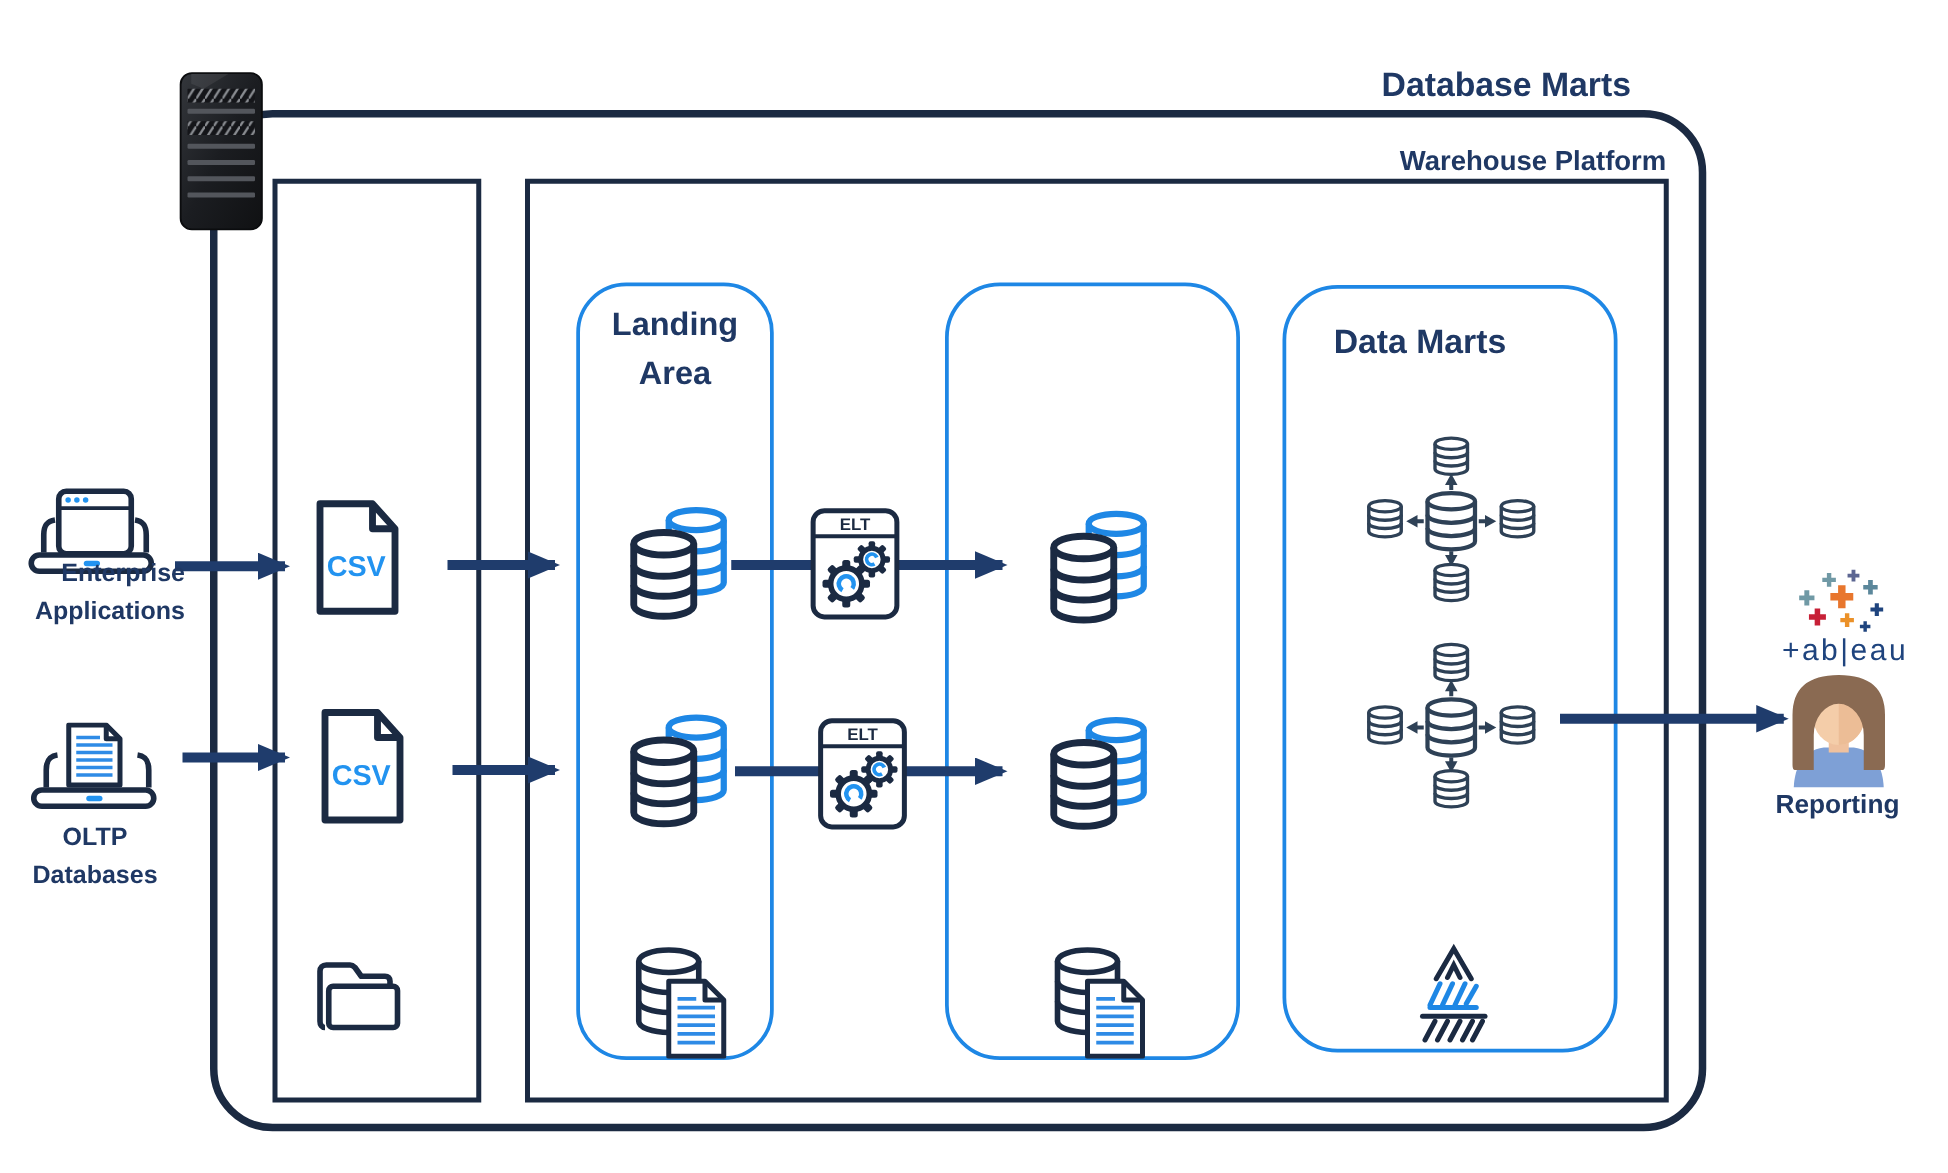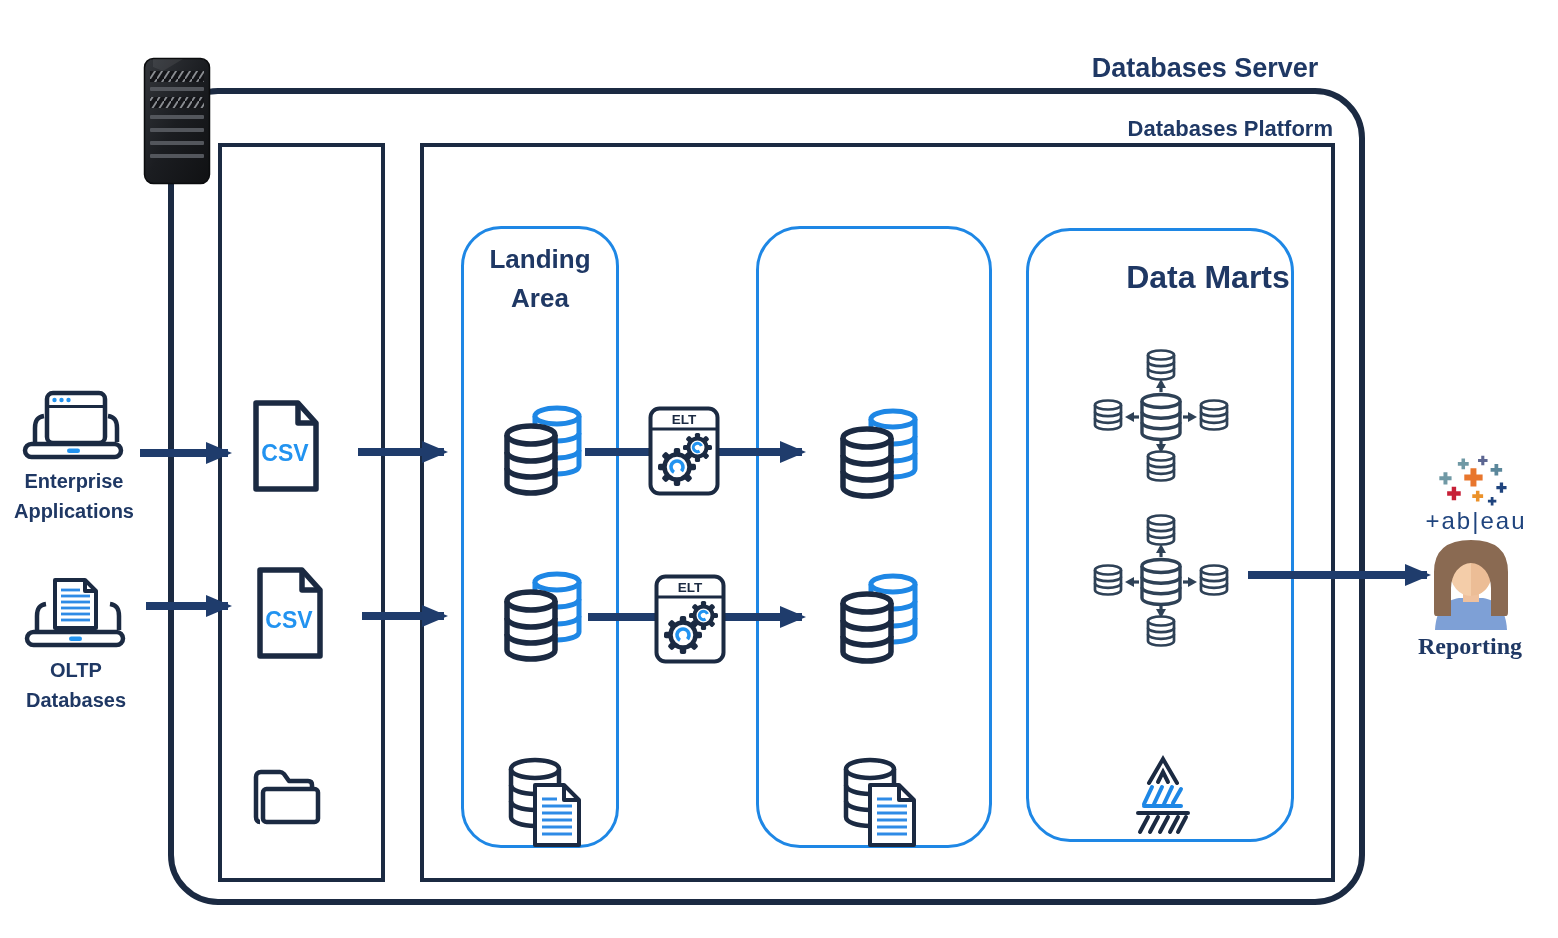--- a/index.html
+++ b/index.html
@@ -160,24 +160,24 @@
     </defs>
   </svg>
 
   <div class="box outer-box" style="left:168px;top:88px;width:1197px;height:817px;"></div>
   <div class="box sq-box" style="left:420px;top:143px;width:915px;height:739px;"></div>
   <div class="box sq-box" style="left:218px;top:143px;width:167px;height:739px;"></div>
   <div class="box blue-box" style="left:461px;top:226px;width:158px;height:622px;"></div>
   <div class="box blue-box" style="left:756px;top:226px;width:236px;height:622px;border-radius:44px;"></div>
   <div class="box blue-box" style="left:1026px;top:228px;width:268px;height:614px;border-radius:44px;"></div>
 
-  <div class="lbl" style="left:1040px;top:48px;width:330px;font-size:27px;">Databases Server</div>
-  <div class="lbl" style="left:1035px;top:112px;width:298px;font-size:22px;text-align:right;">Databases Platform</div>
+  <div class="lbl" style="left:1040px;top:48px;width:330px;font-size:27px;">Database Marts</div>
+  <div class="lbl" style="left:1035px;top:112px;width:298px;font-size:22px;text-align:right;">Warehouse Platform</div>
   <div class="lbl" style="left:485px;top:240px;width:110px;font-size:26px;">Landing Area</div>
-  <div class="lbl" style="left:1108px;top:253px;width:200px;font-size:32px;">Data Marts</div>
+  <div class="lbl" style="left:1036px;top:253px;width:200px;font-size:27px;">Data Marts</div>
 
   <svg id="arrow-layer" width="1558" height="938" viewBox="0 0 1558 938">
     <defs>
       <marker id="ah" markerWidth="30" markerHeight="26" refX="22" refY="11" orient="auto" markerUnits="userSpaceOnUse">
         <path d="M0 0 L26 11 L0 22 Z" fill="#1F3C6C"></path>
       </marker>
     </defs>
     <g stroke="#1F3C6C" stroke-width="8" fill="none">
       <path d="M140 453 H228" marker-end="url(#ah)"></path>
       <path d="M146 606 H228" marker-end="url(#ah)"></path>
@@ -222,21 +222,21 @@
       <path d="M88 26 C95 27 97 31 97 38 V52"></path>
       <rect x="5" y="54" width="96" height="13" rx="6.5" fill="#fff"></rect>
     </g>
     <g fill="#2293F0">
       <circle cx="34.5" cy="10" r="2.2"></circle>
         <circle cx="41.5" cy="10" r="2.2"></circle>
         <circle cx="48.5" cy="10" r="2.2"></circle>
       <rect x="47" y="58.5" width="13" height="4.5" rx="2.2"></rect>
     </g>
   </svg>
-  <div class="lbl" style="left:0px;top:466px;width:148px;font-size:20px;">Enterprise Applications</div>
+  <div class="lbl" style="left:0px;top:444px;width:148px;font-size:20px;text-align:right;">Enterprise Applications</div>
 
   <svg class="icon" style="left:22px;top:578px;" width="106" height="72" viewBox="0 0 106 72">
     <g fill="none" stroke="#1B2A42" stroke-width="4.5">
       <path d="M24 26 C17 27 15 31 15 38 V52"></path>
       <path d="M88 26 C95 27 97 31 97 38 V52"></path>
       <rect x="5" y="54" width="96" height="13" rx="6.5" fill="#fff"></rect>
     </g>
     <path d="M33 2 H63 L74 13 V50 H33 Z" fill="#fff" stroke="#1B2A42" stroke-width="4" stroke-linejoin="round"></path>
     <path d="M63 2 V13 H74" fill="none" stroke="#1B2A42" stroke-width="4" stroke-linejoin="round"></path>
     <g stroke="#2E8BE6" stroke-width="2.8" fill="none">
@@ -328,15 +328,15 @@
   </svg>
   <div class="lbl wordmark" style="left:1404px;top:503px;width:144px;z-index:6;position:absolute;">+ab|eau</div>
 
   <svg class="icon" style="left:1425px;top:532px;" width="92" height="98" viewBox="0 0 92 98">
     <path d="M10 98 C11 78 20 68 34 66 H58 C72 68 81 78 82 98 Z" fill="#7EA0D6"></path>
     <rect x="38" y="50" width="16" height="20" fill="#EFC19E"></rect>
     <ellipse cx="46" cy="40" rx="21" ry="24" fill="#F4CDA9"></ellipse>
     <path d="M46 16 C58 16 67 27 67 40 C67 53 58 64 46 64 Z" fill="#ECBD96"></path>
     <path d="M11 84 Q9 84 9 80 V40 Q9 8 46 8 Q83 8 83 40 V80 Q83 84 81 84 H66 V56 A20 25 0 0 0 26 56 V84 Z" fill="#8A6A52"></path>
   </svg>
-  <div class="lbl" style="left:1400px;top:628px;width:140px;font-size:24px;font-family:Liberation Serif, serif;">Reporting</div>
+  <div class="lbl" style="left:1400px;top:628px;width:140px;font-size:21px;">Reporting</div>
 
 </div>
 
 </body></html>

